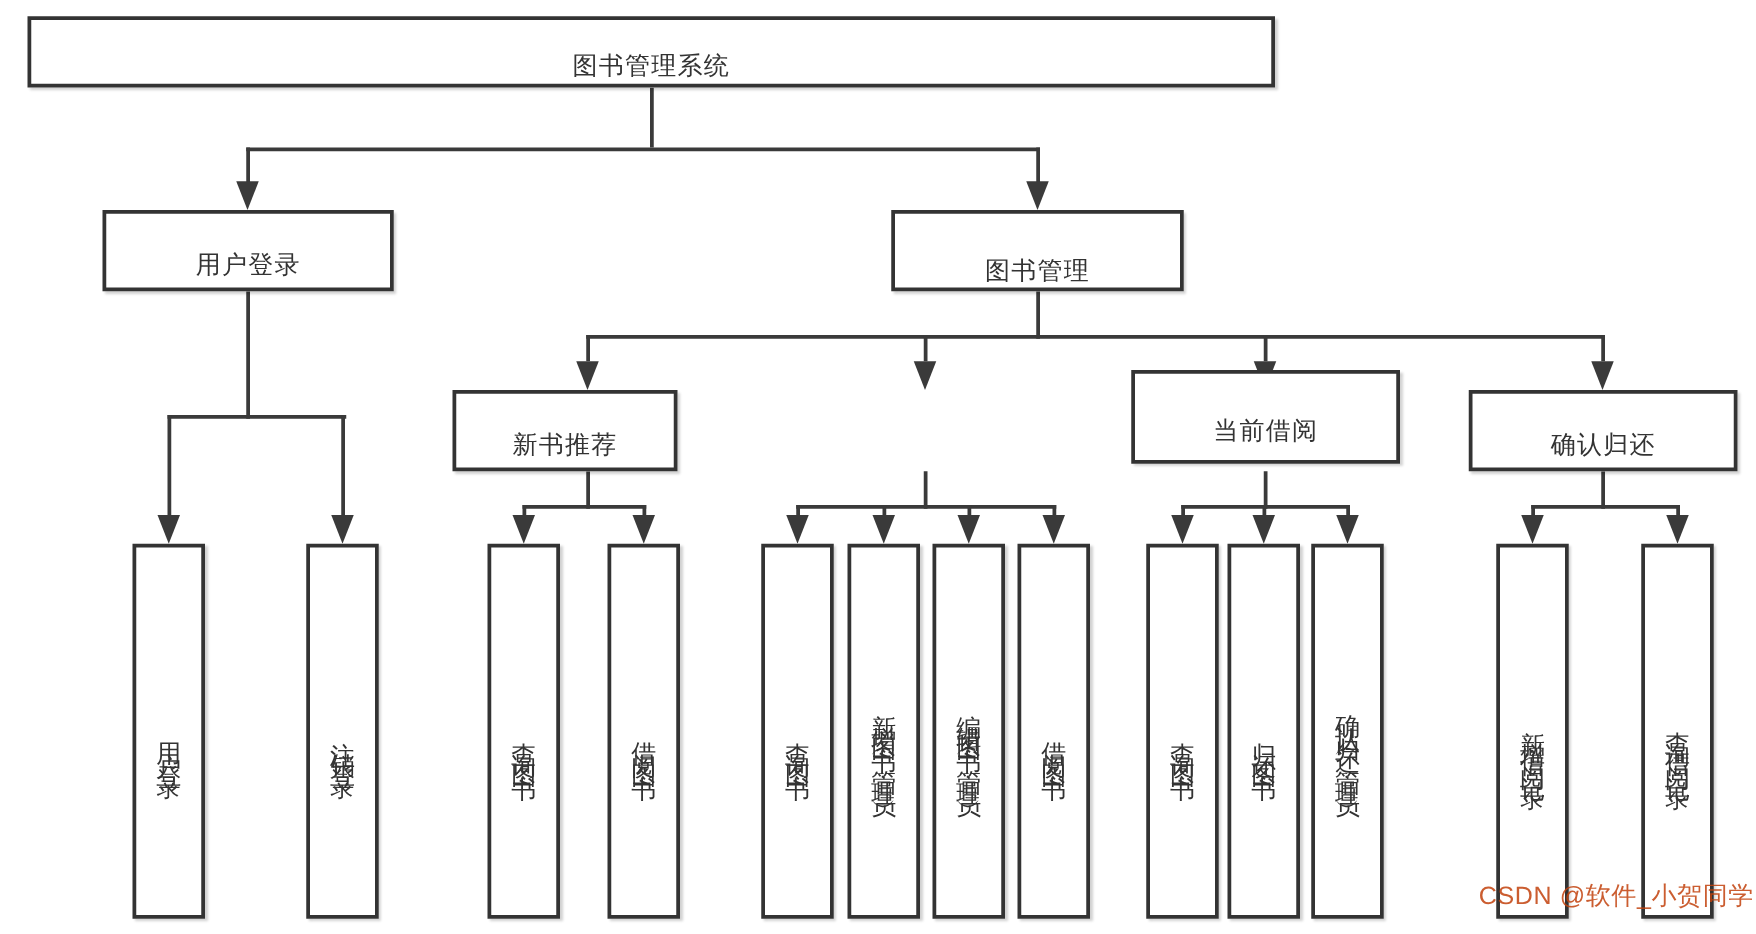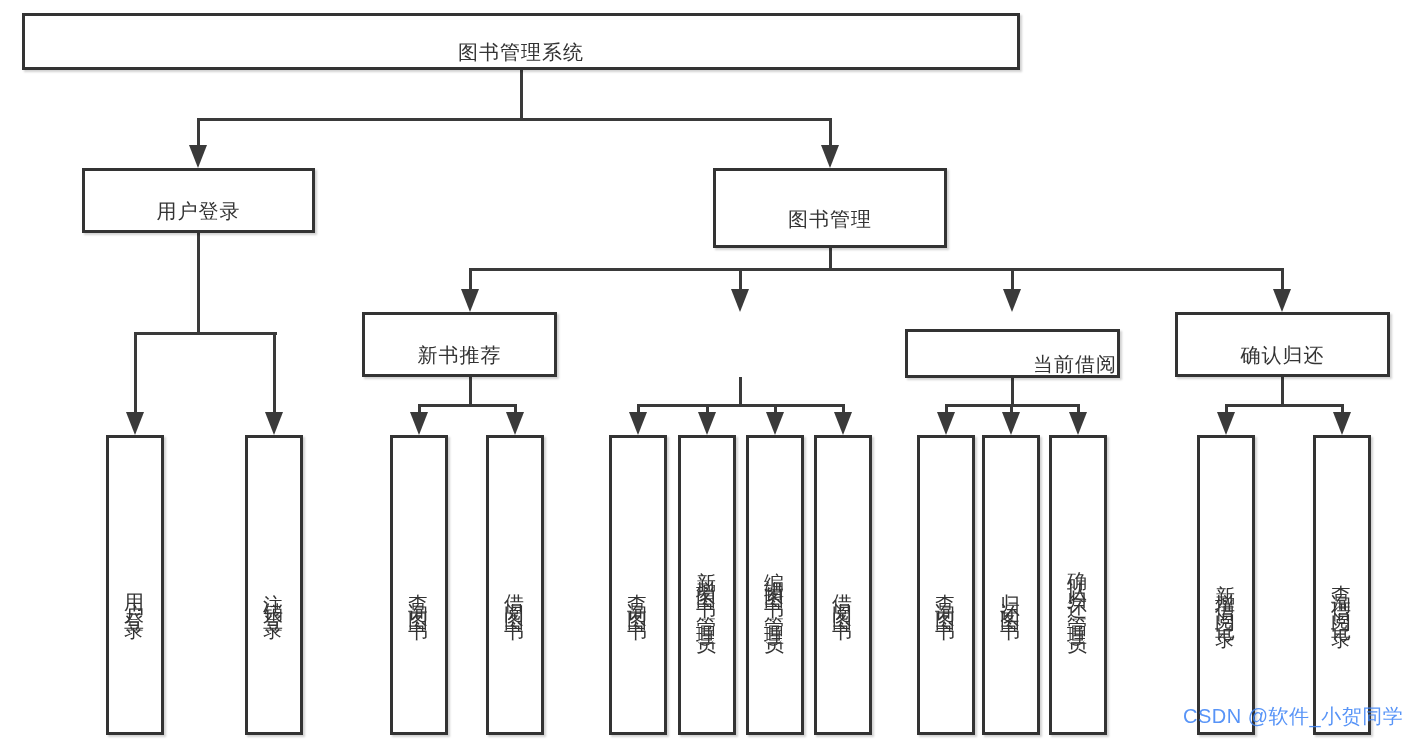--- a/index.html
+++ b/index.html
@@ -19,21 +19,21 @@
     font-size:20px; letter-spacing:9px; white-space:nowrap;
   }
   .ln { position:absolute; background:#3a3a3a; }
   .ah {
     position:absolute; width:0; height:0;
     border-left:9px solid transparent; border-right:9px solid transparent;
     border-top:23px solid #3a3a3a;
   }
   .watermark {
     position:absolute; left:1183px; top:703px; z-index:5;
-    font-size:20px; color:#3b82f6; opacity:0.85; letter-spacing:0.5px;
+    font-size:20px; color:#c2410c; opacity:0.85; letter-spacing:0.5px;
     white-space:nowrap;
   }
 </style>
 </head>
 <body>
 
 <div class="canvas">
 
   <div class="ln" style="left:519.5px; top:70px; width:3px; height:48px;"></div>
   <div class="ln" style="left:196.5px; top:118px; width:635px; height:3px;"></div>
@@ -94,28 +94,28 @@
   <div class="ln" style="left:1340.5px; top:404px; width:3px; height:10px;"></div>
   <div class="ah" style="left:1333px; top:412px;"></div>
 
   <div class="node" style="left:22px; top:13px; width:998px; height:57px;">
     <span class="lbl">图书管理系统</span>
   </div>
 
   <div class="node" style="left:82px; top:168px; width:233px; height:65px;">
     <span class="lbl">用户登录</span>
   </div>
-  <div class="node" style="left:713px; top:168px; width:234px; height:80px;">
+  <div class="node" style="left:713px; top:168px; width:234px; height:65px;align-items:flex-end;">
     <span class="lbl">图书管理</span>
   </div>
 
-  <div class="node" style="left:362px; top:312px; width:195px; height:65px;">
+  <div class="node" style="left:362px; top:312px; width:180px; height:65px;">
     <span class="lbl">新书推荐</span>
   </div>
-  <div class="node" style="left:905px; top:329px; width:215px; height:49px;justify-content:flex-end;">
+  <div class="node" style="left:905px; top:296px; width:215px; height:75px;">
     <span class="lbl">当前借阅</span>
   </div>
   <div class="node" style="left:1175px; top:312px; width:215px; height:65px;">
     <span class="lbl">确认归还</span>
   </div>
 
   <div class="node vnode" style="left:106px; top:435px; width:58px; height:300px;">
     <span class="lbl">用户登录</span>
   </div>
   <div class="node vnode" style="left:245px; top:435px; width:58px; height:300px;">

